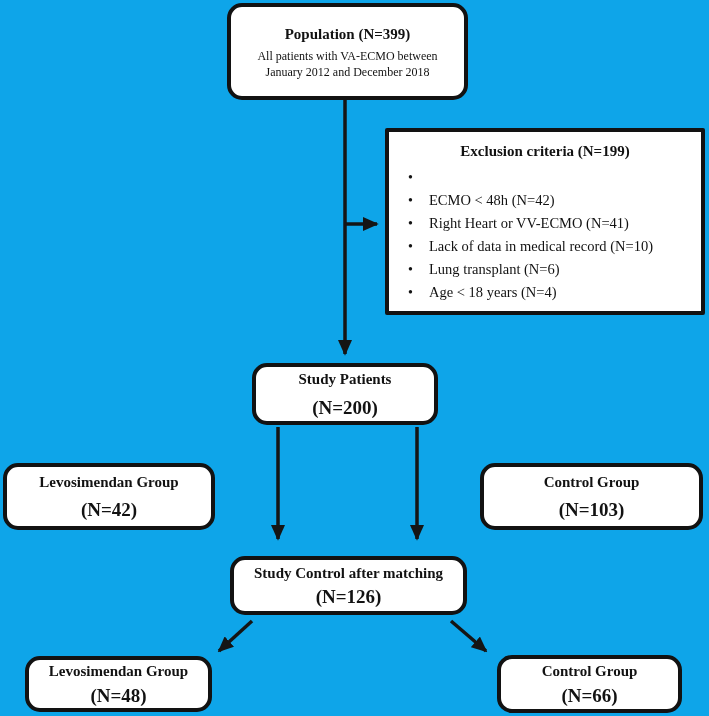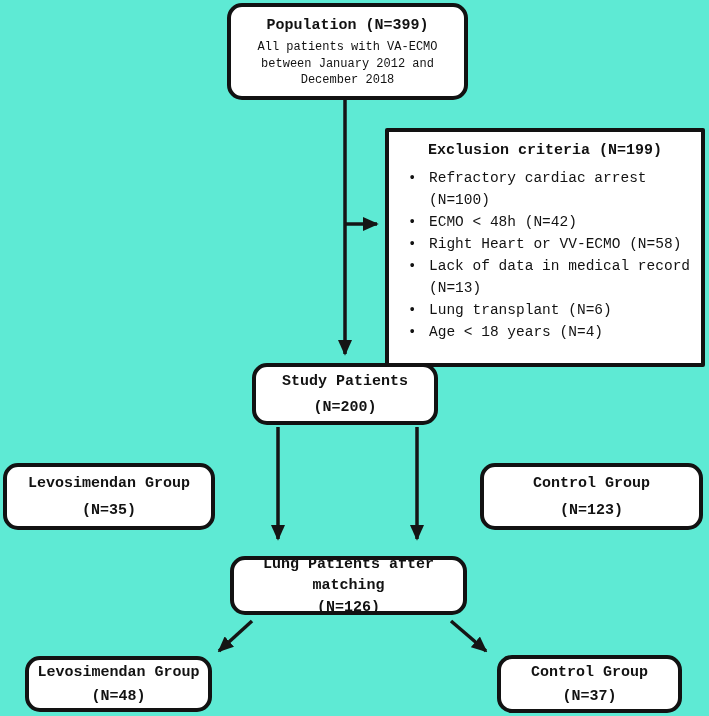--- a/index.html
+++ b/index.html
@@ -4,22 +4,22 @@
 <style>
   html, body {
     margin: 0;
     padding: 0;
     background: #ffffff;
   }
   .canvas {
     position: relative;
     width: 709px;
     height: 716px;
-    background: #5eead4;
-    font-family: Liberation Mono, monospace;
+    background: #0ea5e9;
+    font-family: Liberation Serif, serif;
     color: #121212;
     overflow: hidden;
   }
   .connectors {
     position: absolute;
     left: 0; top: 0;
     width: 709px; height: 716px;
     pointer-events: none;
   }
   .box {
@@ -36,34 +36,34 @@
   .rounded { border-radius: 15px; }
   .square  { border-radius: 2px; justify-content: flex-start; align-items: stretch; text-align: left; }
 
   .box-title {
     font-weight: 700;
     font-size: 15px;
     line-height: 1.35;
   }
   .box-n {
     font-weight: 700;
-    font-size: 15px;
+    font-size: 19px;
     margin-top: 7px;
   }
   .box-body {
     font-weight: 400;
     font-size: 12px;
     line-height: 1.38;
     margin-top: 3px;
     padding: 0 14px;
   }
 
   
   #population  { left: 227px; top: 3px;   width: 241px; height: 97px;  padding-top: 2px; }
-  #exclusion   { left: 385px; top: 128px; width: 320px; height: 239px; padding: 9px 6px 6px 6px; }
+  #exclusion   { left: 385px; top: 128px; width: 320px; height: 187px; padding: 9px 6px 6px 6px; }
   #study       { left: 252px; top: 363px; width: 186px; height: 62px; text-align: right; }
   #levo-pre    { left: 3px;   top: 463px; width: 212px; height: 67px; }
   #control-pre { left: 480px; top: 463px; width: 223px; height: 67px; }
   #matching    { left: 230px; top: 556px; width: 237px; height: 59px; }
   #matching .box-n    { margin-top: 3px; }
   #levo-post   { left: 25px;  top: 656px; width: 187px; height: 56px; }
   #levo-post .box-n   { margin-top: 4px; }
   #control-post{ left: 497px; top: 655px; width: 185px; height: 58px; }
   #control-post .box-n{ margin-top: 4px; }
 
@@ -115,68 +115,67 @@
   <div class="box rounded" id="population">
     <div class="box-title">Population (N=399)</div>
     <div class="box-body">All patients with VA-ECMO between January 2012 and December 2018</div>
   </div>
 
   <div class="box square" id="exclusion">
     <div class="box-title">Exclusion criteria (N=199)</div>
     <ul class="bullets">
       <li>
         <span class="bullet">•</span>
-        <span>Refractory cardiac arrest (N=100)</span>
       </li>
       <li>
         <span class="bullet">•</span>
         <span>ECMO &lt; 48h (N=42)</span>
       </li>
       <li>
         <span class="bullet">•</span>
-        <span>Right Heart  or VV-ECMO (N=58)</span>
+        <span>Right Heart  or VV-ECMO (N=41)</span>
       </li>
       <li>
         <span class="bullet">•</span>
-        <span>Lack of data in medical record (N=13)</span>
+        <span>Lack of data in medical record (N=10)</span>
       </li>
       <li>
         <span class="bullet">•</span>
         <span>Lung transplant (N=6)</span>
       </li>
       <li>
         <span class="bullet">•</span>
         <span>Age &lt; 18 years (N=4)</span>
       </li>
     </ul>
   </div>
 
   <div class="box rounded" id="study">
     <div class="box-title">Study Patients</div>
     <div class="box-n">(N=200)</div>
   </div>
 
   <div class="box rounded" id="levo-pre">
     <div class="box-title">Levosimendan Group</div>
-    <div class="box-n">(N=35)</div>
+    <div class="box-n">(N=42)</div>
   </div>
 
   <div class="box rounded" id="control-pre">
     <div class="box-title">Control Group</div>
-    <div class="box-n">(N=123)</div>
+    <div class="box-n">(N=103)</div>
   </div>
 
   <div class="box rounded" id="matching">
-    <div class="box-title">Lung Patients after matching</div>
+    <div class="box-title">Study Control after matching</div>
     <div class="box-n">(N=126)</div>
   </div>
 
   <div class="box rounded" id="levo-post">
     <div class="box-title">Levosimendan Group</div>
     <div class="box-n">(N=48)</div>
   </div>
 
   <div class="box rounded" id="control-post">
     <div class="box-title">Control Group</div>
-    <div class="box-n">(N=37)</div>
+    <div class="box-n">(N=66)</div>
   </div>
 
 </div>
 
 </body></html>

